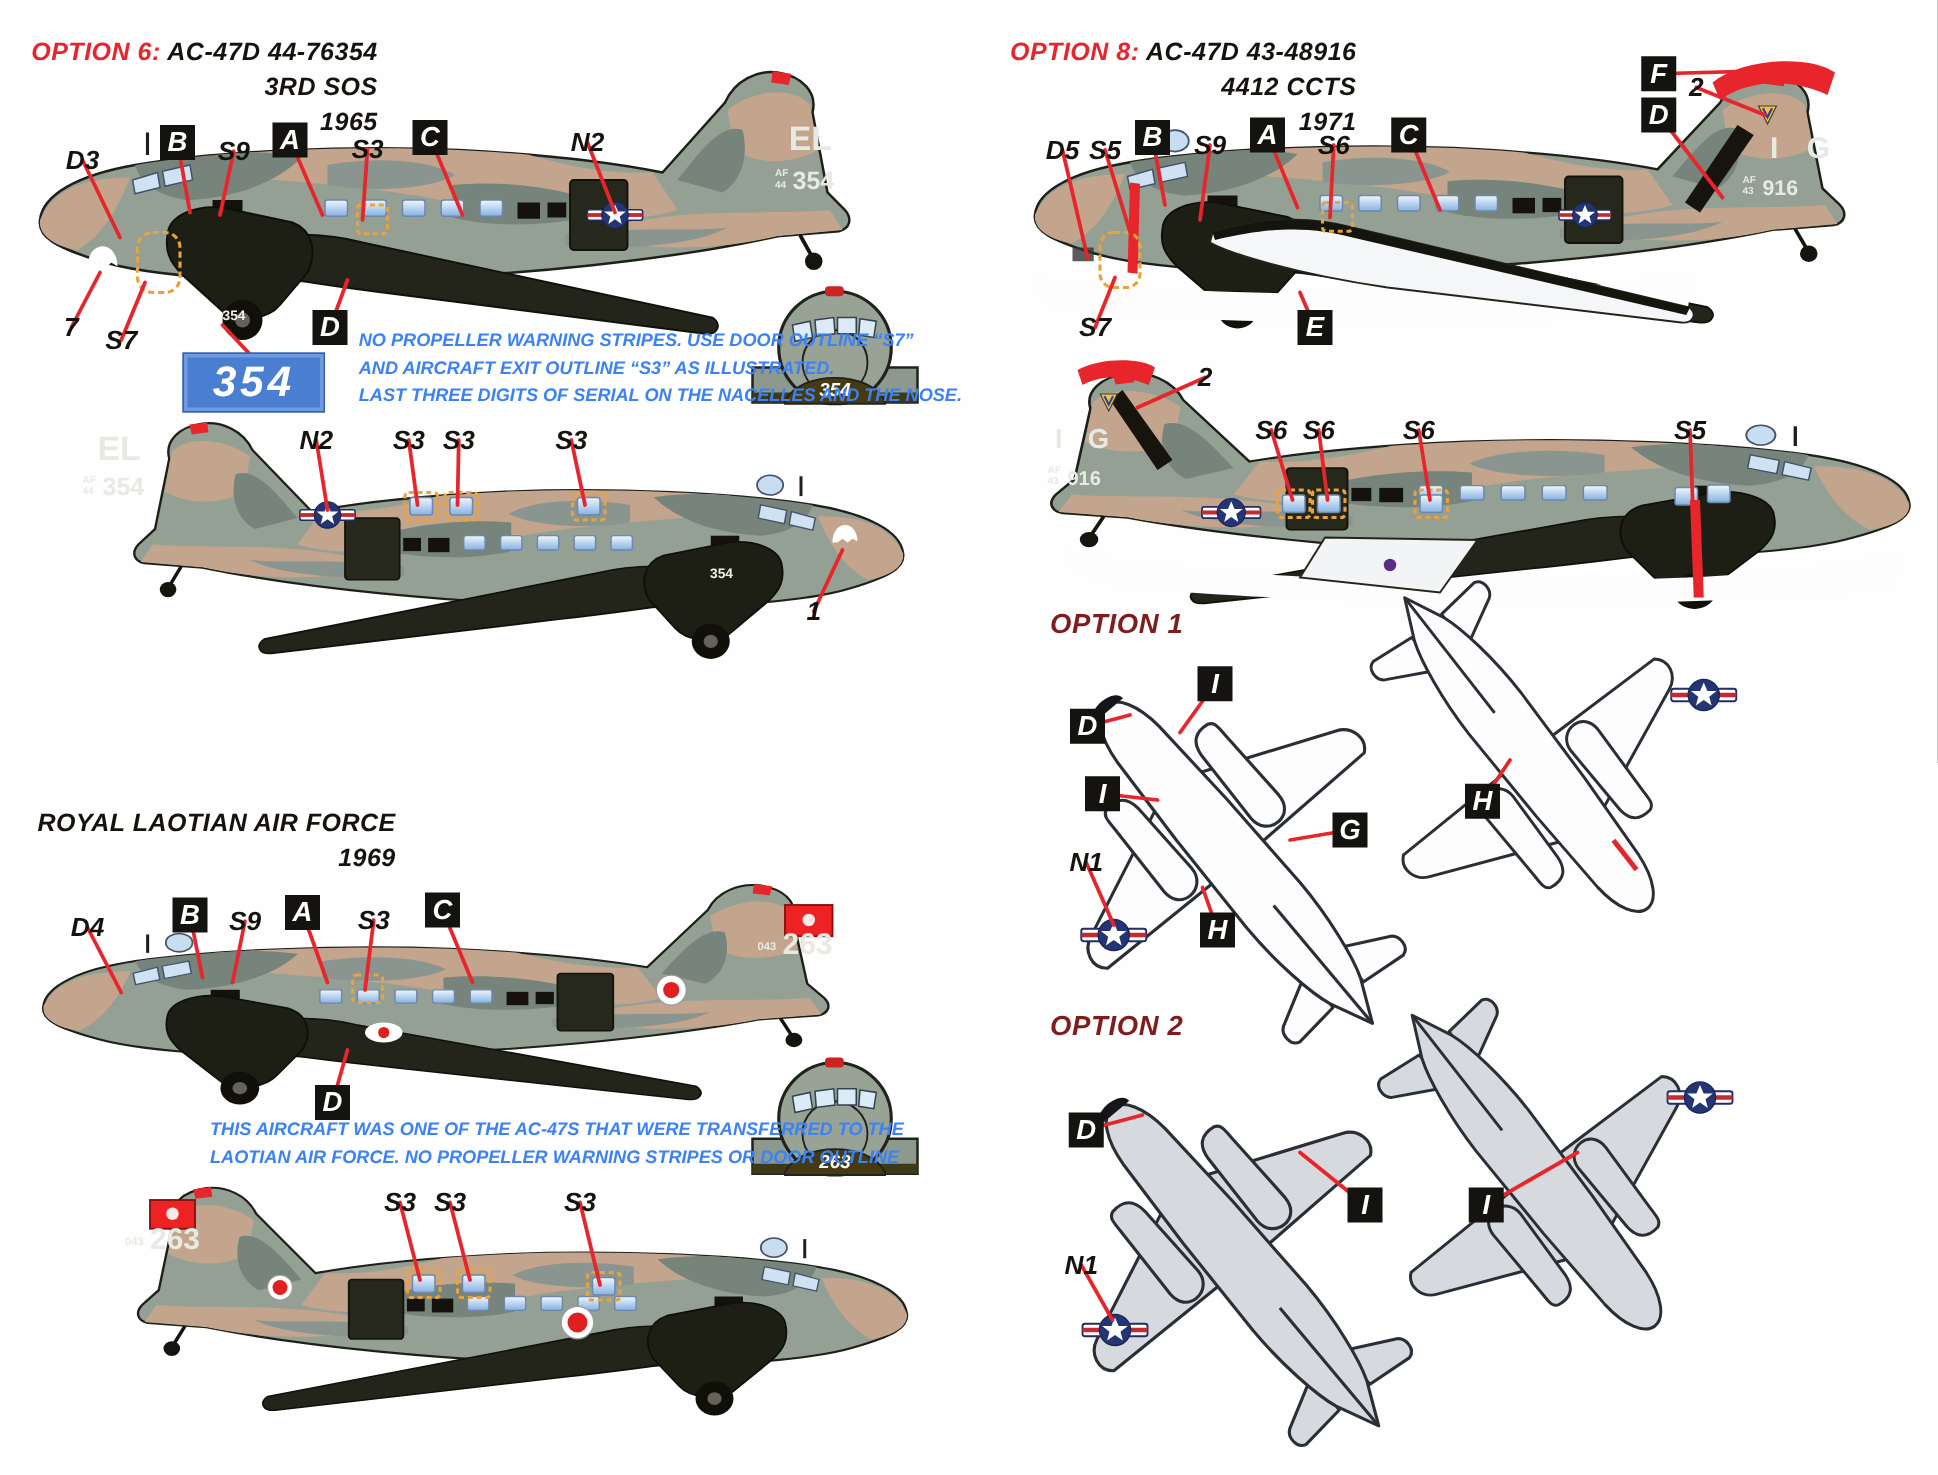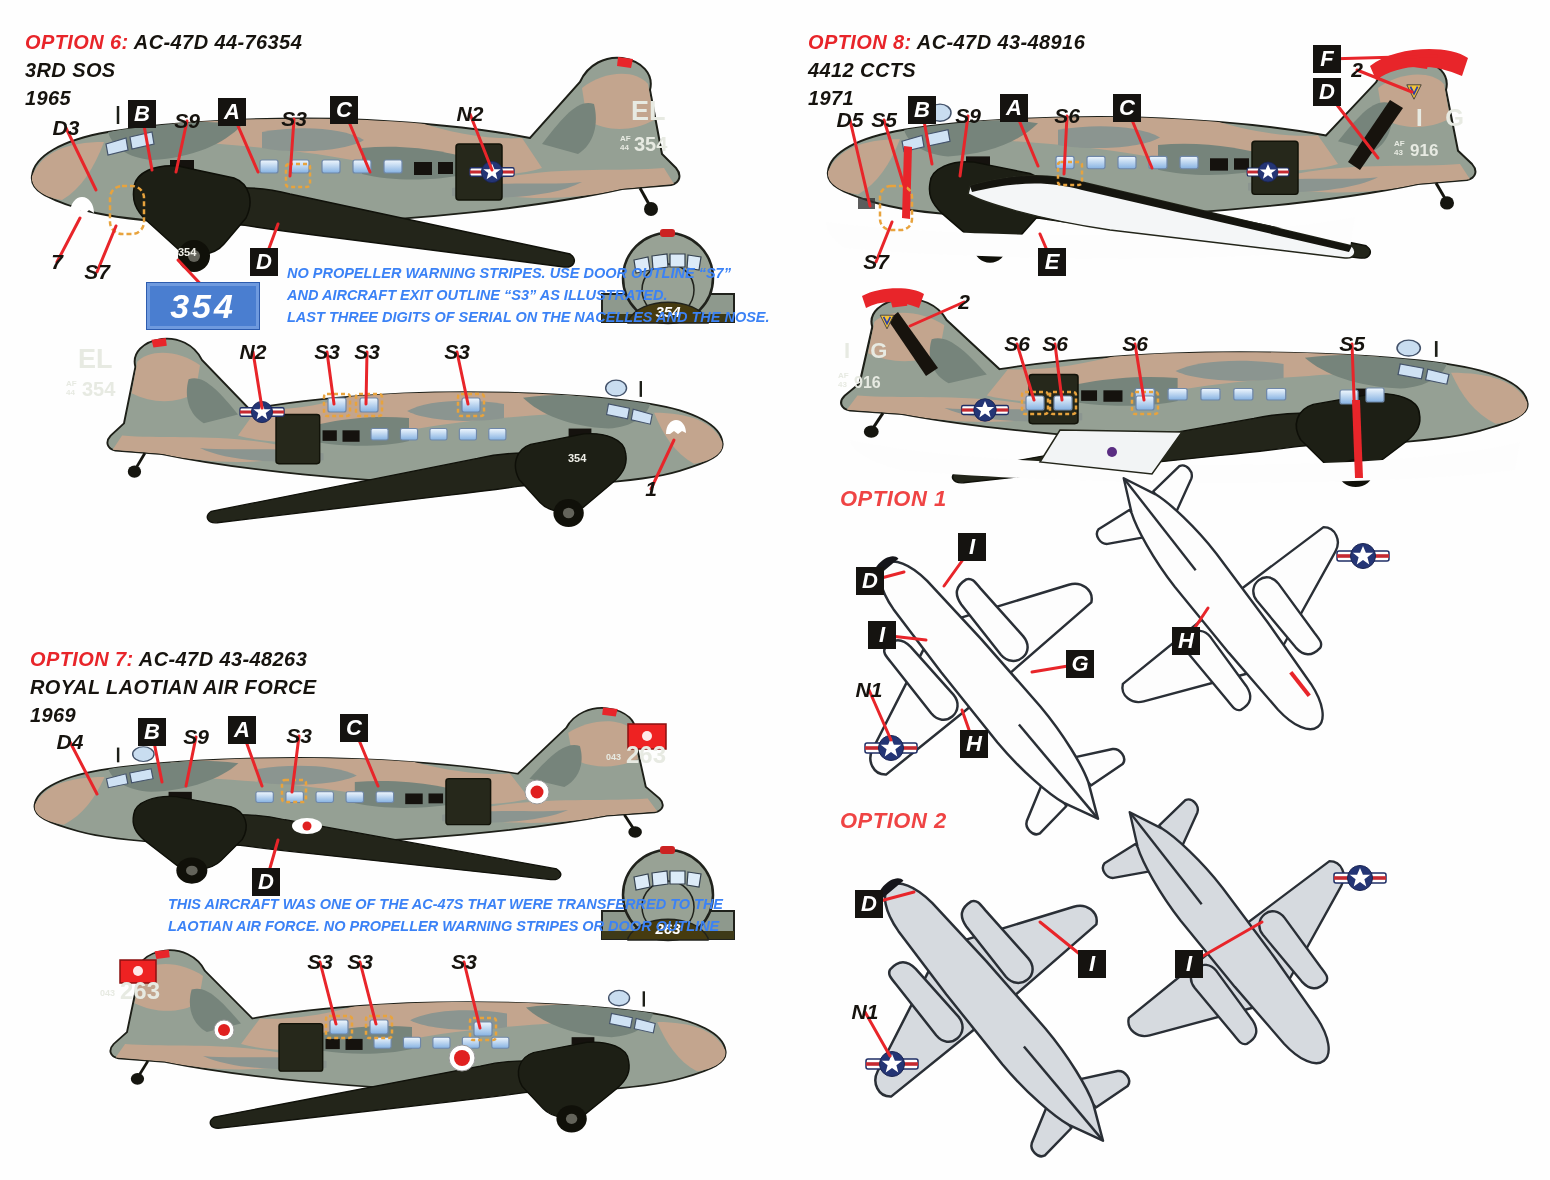--- a/index.html
+++ b/index.html
@@ -1,22 +1,22 @@
 <!DOCTYPE html>
 <html><head>
 <meta charset="utf-8">
 <style>
   html,body{margin:0;padding:0;background:#9a9a9a;}
   .sheet{position:relative;width:1550px;height:1180px;background:#fefefe;overflow:hidden;
          font-family:"Liberation Sans",sans-serif;}
   .hdr{position:absolute;font:italic 700 20px/28px "Liberation Sans",sans-serif;color:#16130e;
-       letter-spacing:.4px;white-space:nowrap;}
+       letter-spacing:.4px;white-space:nowrap;text-align:right;}
   .hdr .red{color:#e8252a;}
   .note{position:absolute;font:italic 700 14.5px/22px "Liberation Sans",sans-serif;color:#3b82f6;white-space:nowrap;}
-  .opt-title{position:absolute;font:italic 700 22px "Liberation Sans",sans-serif;color:#ef4444;letter-spacing:.5px;}
+  .opt-title{position:absolute;font:italic 700 22px "Liberation Sans",sans-serif;color:#7f1d1d;letter-spacing:.5px;}
   .bluebox{position:absolute;left:146px;top:282px;width:112px;height:46px;background:#4a7ed0;
            border:1px solid #2d5cae;box-shadow:inset 0 0 0 3px #6f9ade;color:#fff;
            font:italic 700 34px/46px "Liberation Sans",sans-serif;text-align:center;letter-spacing:3px;}
   svg.layer{position:absolute;left:0;top:0;}
   .leader{stroke:#e8252a;stroke-width:3;stroke-linecap:round;}
   text.boxlbl{fill:#fff;font:italic 700 22px "Liberation Sans",sans-serif;text-anchor:middle;}
   text.plainlbl{fill:#16130e;font:italic 700 21px "Liberation Sans",sans-serif;text-anchor:middle;}
   .tailbig{font:700 27px "Liberation Sans",sans-serif;fill:#e7eae2;}
   .tailnum{font:700 20px "Liberation Sans",sans-serif;fill:#e7eae2;}
   .tailtiny{font:700 8px "Liberation Sans",sans-serif;fill:#e7eae2;}
@@ -541,22 +541,20 @@
   </div>
 
   <div class="hdr" style="left:808px;top:28px">
     <div><span class="red">OPTION 8:</span>
          <span>AC-47D 43-48916</span></div>
     <div>4412 CCTS</div>
     <div>1971</div>
   </div>
 
   <div class="hdr" style="left:30px;top:645px">
-    <div><span class="red">OPTION 7:</span>
-         <span>AC-47D 43-48263</span></div>
     <div>ROYAL LAOTIAN AIR FORCE</div>
     <div>1969</div>
   </div>
 
   <div class="note" style="left:287px;top:262px">
     <div>NO PROPELLER WARNING STRIPES. USE DOOR OUTLINE “S7”</div>
     <div>AND AIRCRAFT EXIT OUTLINE “S3” AS ILLUSTRATED.</div>
     <div>LAST THREE DIGITS OF SERIAL ON THE NACELLES AND THE NOSE.</div>
   </div>
 

